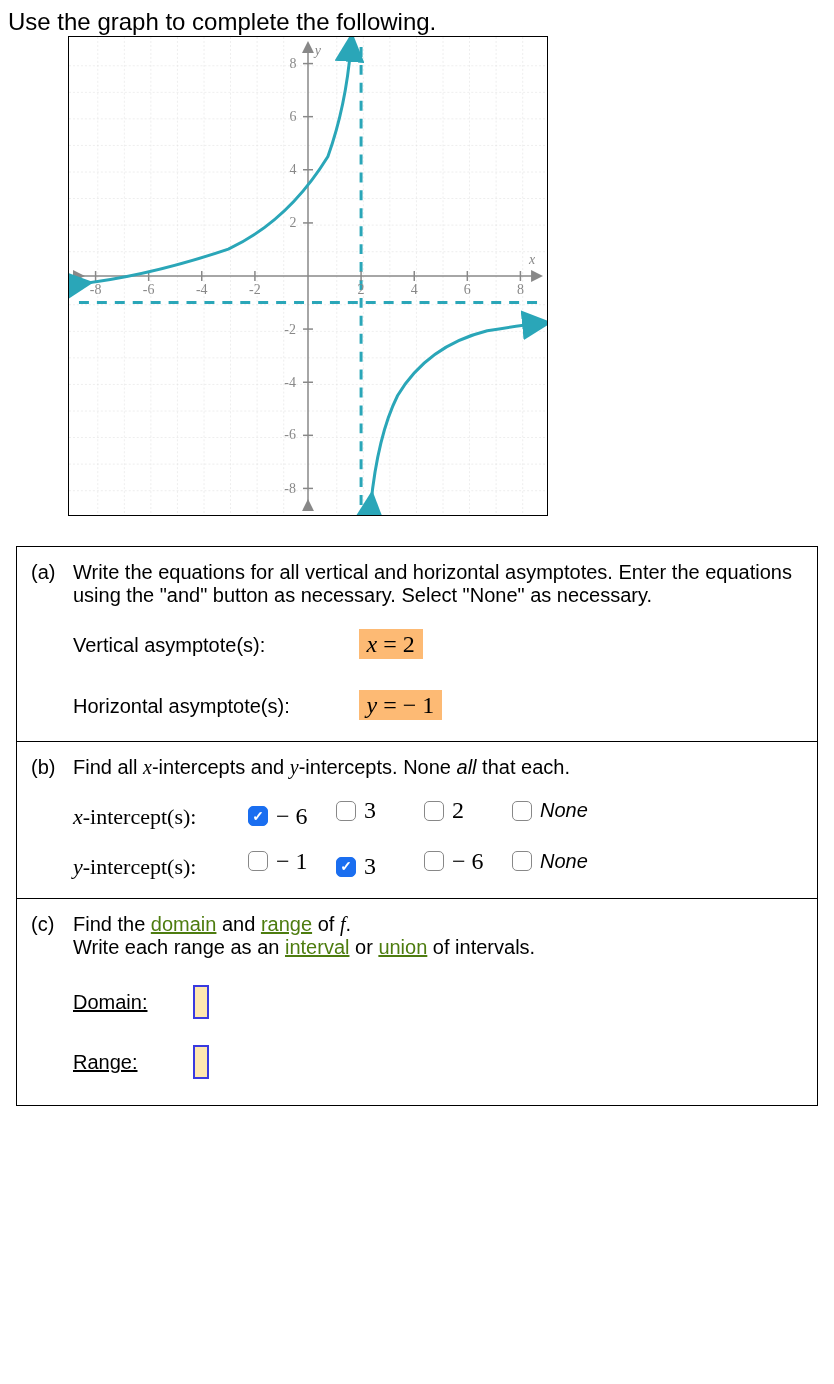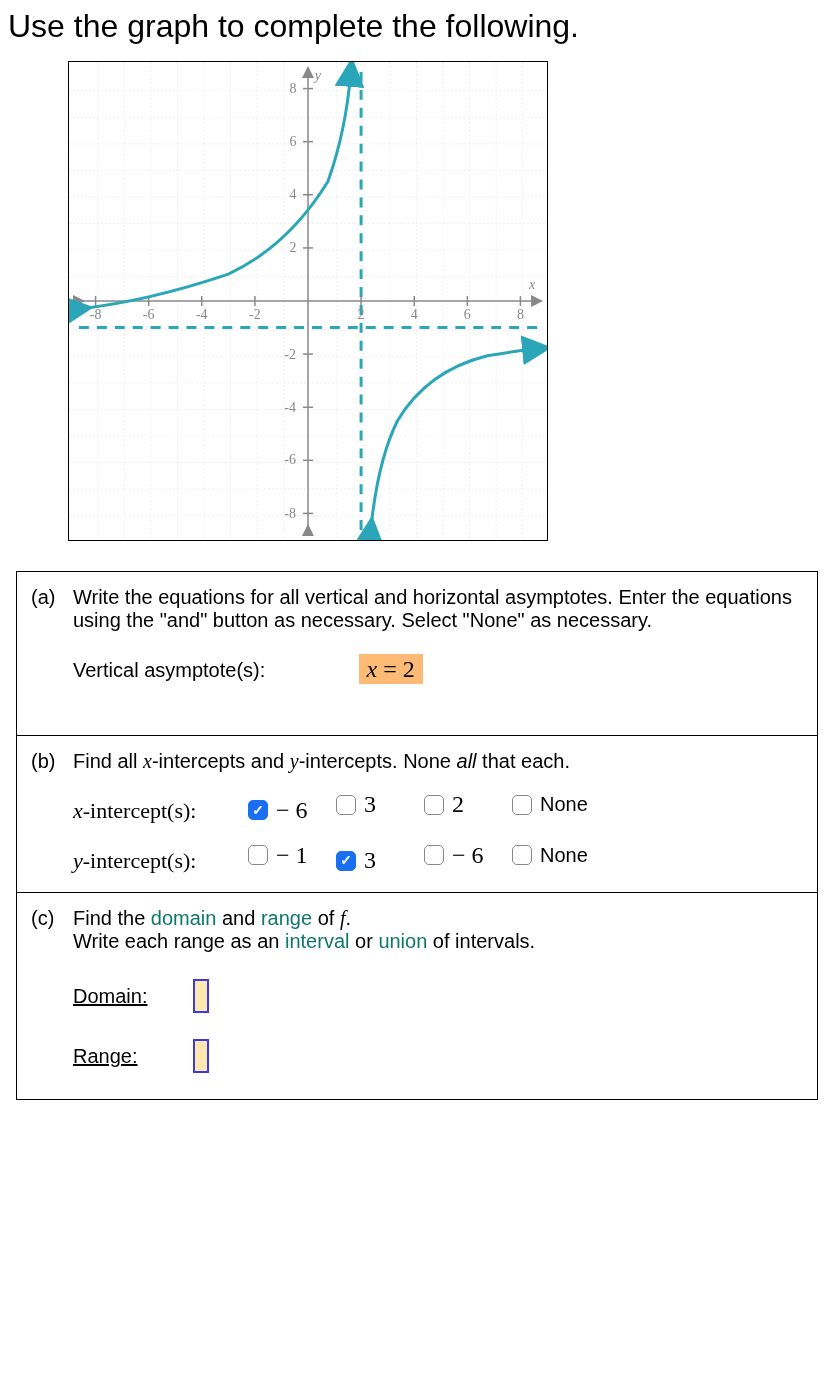--- a/index.html
+++ b/index.html
@@ -6,22 +6,21 @@
   body {
     margin: 0;
     padding: 8px;
     font-family: Verdana, Geneva, sans-serif;
     font-size: 20px;
     color: #000;
     background: #fff;
     width: 834px;
   }
   .title {
-    font-size: 32px;
-    margin-bottom: 16px;
+    font-size: 24px;
   }
   .graph-wrap {
     border: 1px solid #000;
     width: 480px;
     height: 480px;
     margin-left: 60px;
     margin-bottom: 30px;
     position: relative;
     background: #fff;
   }
@@ -78,21 +77,21 @@
     font-size: 22px;
   }
   .int-label .ivar { font-style: italic; }
   .opt {
     display: inline-flex;
     align-items: center;
     margin-right: 22px;
     font-family: 'Times New Roman', serif;
     font-size: 24px;
   }
-  .opt:last-child { margin-right: 2px; }
+  .opt:last-child { margin-right: 2px; font-style: italic; }
   .cb {
     width: 20px;
     height: 20px;
     border: 1.5px solid #888;
     border-radius: 5px;
     display: inline-flex;
     align-items: center;
     justify-content: center;
     margin-right: 8px;
     background: #fff;
@@ -103,21 +102,22 @@
     color: #fff;
     font-size: 14px;
     font-weight: bold;
   }
   .optval { min-width: 38px; display: inline-block; }
   .opt .none-txt {
     font-family: Verdana, Geneva, sans-serif;
     font-size: 20px;
   }
   .link {
-    color: #0f766e;
+    color: #4d7c0f;
+    text-decoration: underline;
   }
   .serif-i {
     font-family: 'Times New Roman', serif;
     font-style: italic;
   }
   .dr-row {
     margin-top: 26px;
     display: flex;
     align-items: center;
     text-decoration: underline;
@@ -247,20 +247,24 @@
   <div class="section">
     <div class="part-label">
       <div class="pl">(a)</div>
       <div class="ptxt">Write the equations for all vertical and horizontal asymptotes. Enter the equations using the "and" button as necessary. Select "None" as necessary.</div>
     </div>
     <div class="indent">
       <div class="asym-row">
         <span class="asym-label">Vertical asymptote(s):</span>
         <span class="hl"><span>x</span> <span class="op">=</span> <span class="op">2</span></span>
       </div>
+      <div class="asym-row" style="margin-bottom:4px;">
+        <span class="asym-label">Horizontal asymptote(s):</span>
+        <span class="hl"><span>y</span> <span class="op">=</span> <span class="op">− 1</span></span>
+      </div>
     </div>
   </div>
 
   <div class="section">
     <div class="part-label">
       <div class="pl">(b)</div>
       <div class="ptxt"><span>Find all </span><span class="serif-i">x</span><span>-intercepts and </span><span class="serif-i">y</span><span>-intercepts. None </span><span class="ital">all</span><span> that each.</span></div>
     </div>
     <div class="indent" style="margin-top:14px;">
       <div class="intercept-row">

